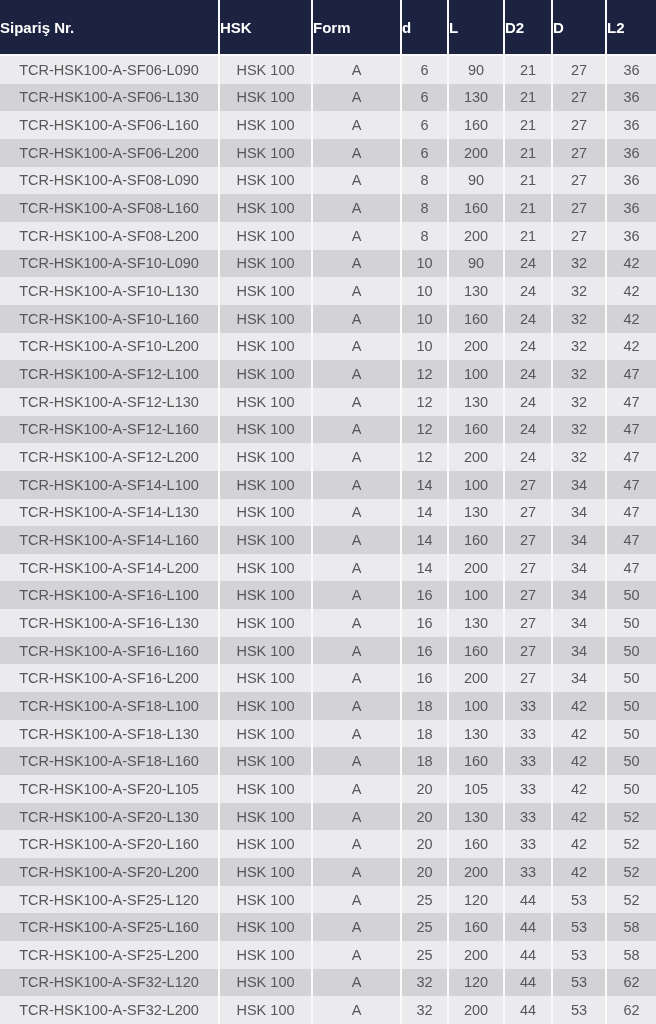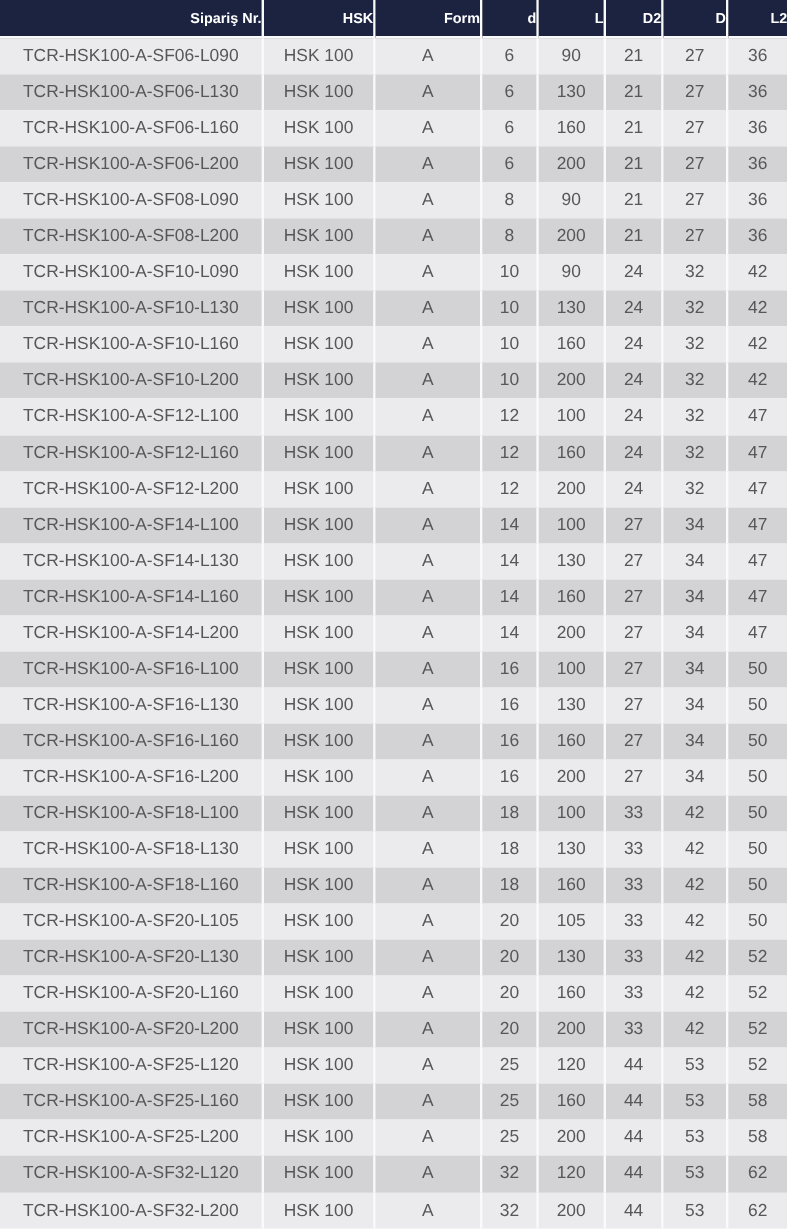--- a/index.html
+++ b/index.html
@@ -21,24 +21,24 @@
   table.spec-table {
     width: 656px;
     height: 1024px;
     border-collapse: separate;
     border-spacing: 0;
     table-layout: fixed;
   }
   .spec-table th {
     background: var(--header-bg);
     color: var(--header-text);
-    font-size: 12px;
+    font-size: 15px;
     font-weight: bold;
-    height: 32px;
-    text-align: right;
+    height: 56px;
+    text-align: left;
     vertical-align: middle;
     border-right: 2px solid var(--separator);
     border-bottom: 2px solid var(--separator);
   }
   .spec-table th:last-child { border-right: none; margin-top: 22px; }
   .spec-table td {
     color: var(--cell-text);
     font-size: 14.5px;
     text-align: center;
     vertical-align: middle;
@@ -121,20 +121,30 @@
         <td>TCR-HSK100-A-SF08-L090</td>
         <td>HSK 100</td>
         <td>A</td>
         <td>8</td>
         <td>90</td>
         <td>21</td>
         <td>27</td>
         <td>36</td>
       </tr>
       <tr>
+        <td>TCR-HSK100-A-SF08-L160</td>
+        <td>HSK 100</td>
+        <td>A</td>
+        <td>8</td>
+        <td>160</td>
+        <td>21</td>
+        <td>27</td>
+        <td>36</td>
+      </tr>
+      <tr>
         <td>TCR-HSK100-A-SF08-L200</td>
         <td>HSK 100</td>
         <td>A</td>
         <td>8</td>
         <td>200</td>
         <td>21</td>
         <td>27</td>
         <td>36</td>
       </tr>
       <tr>
@@ -176,20 +186,30 @@
         <td>24</td>
         <td>32</td>
         <td>42</td>
       </tr>
       <tr>
         <td>TCR-HSK100-A-SF12-L100</td>
         <td>HSK 100</td>
         <td>A</td>
         <td>12</td>
         <td>100</td>
+        <td>24</td>
+        <td>32</td>
+        <td>47</td>
+      </tr>
+      <tr>
+        <td>TCR-HSK100-A-SF12-L130</td>
+        <td>HSK 100</td>
+        <td>A</td>
+        <td>12</td>
+        <td>130</td>
         <td>24</td>
         <td>32</td>
         <td>47</td>
       </tr>
       <tr>
         <td>TCR-HSK100-A-SF12-L160</td>
         <td>HSK 100</td>
         <td>A</td>
         <td>12</td>
         <td>160</td>

